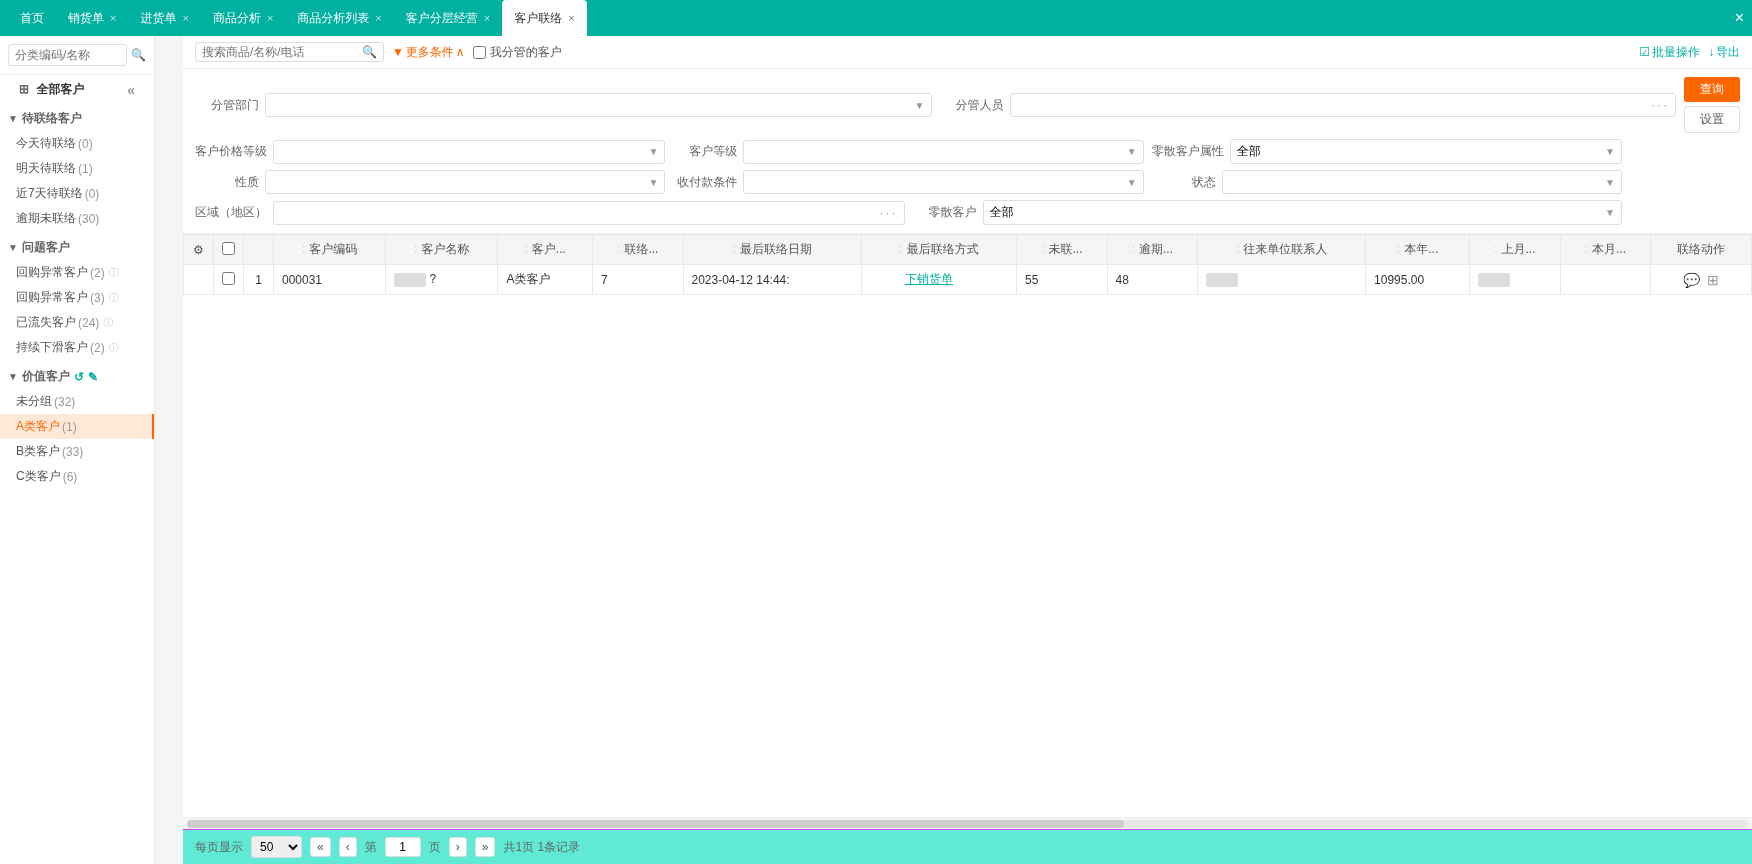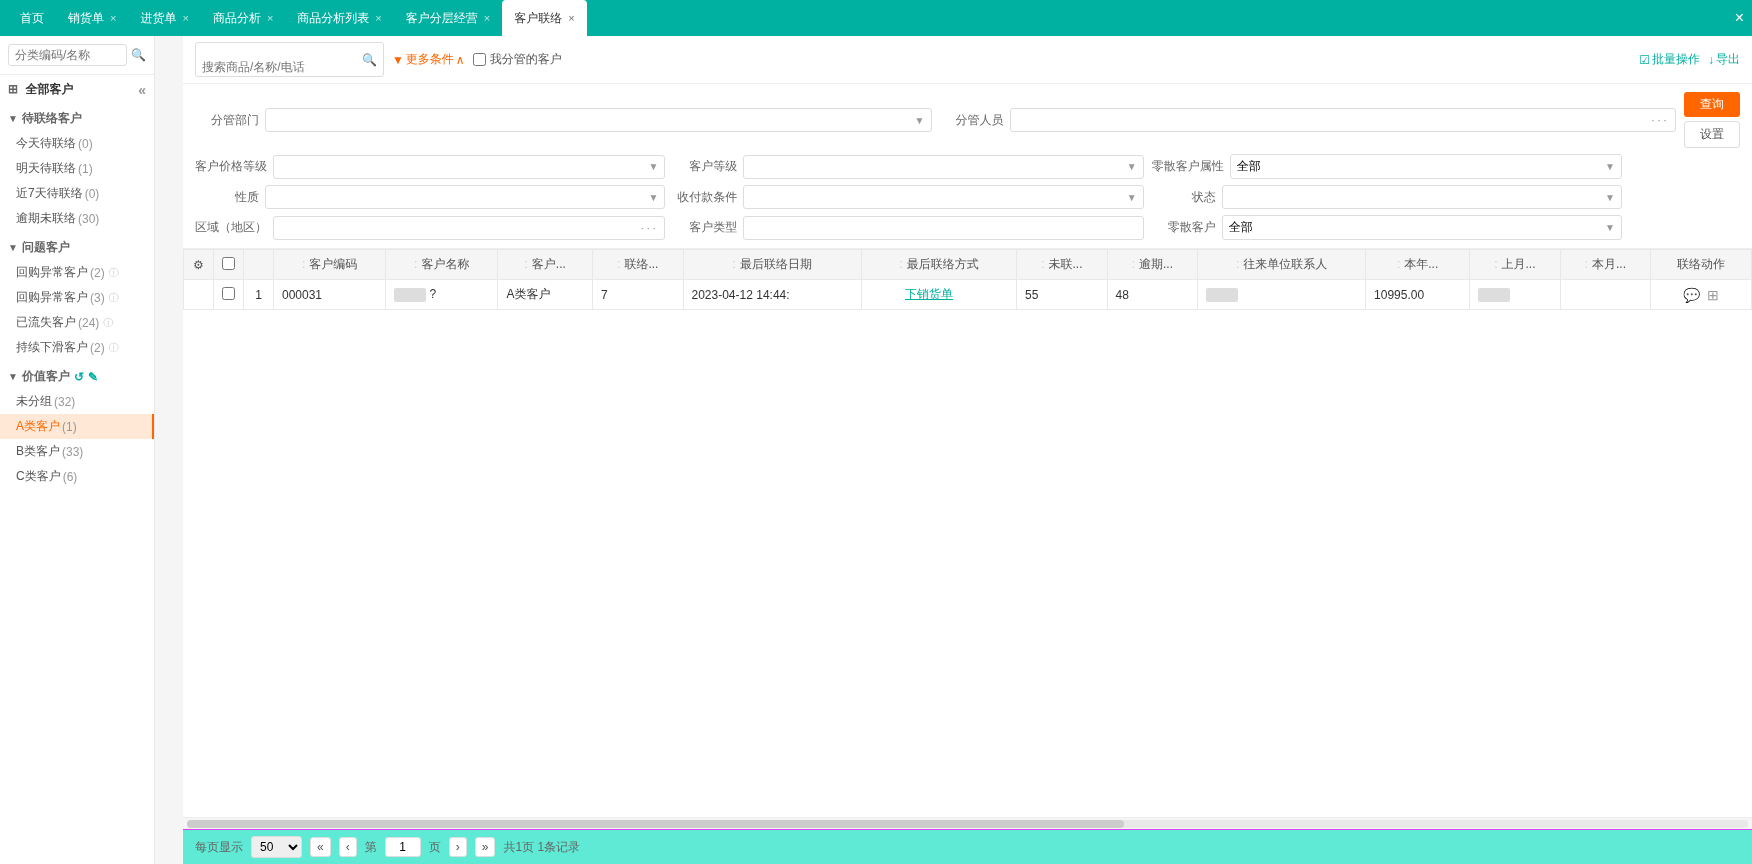--- a/index.html
+++ b/index.html
@@ -14,38 +14,38 @@
     .top-nav-close { margin-left: auto; color: #fff; cursor: pointer; font-size: 16px; }
     
     
     .main-layout { display: flex; height: calc(864px - 36px); gap: 28px; }
     
     
     .sidebar { width: 155px; background: #fff; border-right: 1px solid #e8e8e8; display: flex; flex-direction: column; overflow-y: auto; flex-shrink: 0; }
     .sidebar-search { padding: 8px; border-bottom: 1px solid #eee; display: flex; align-items: center; }
     .sidebar-search input { border: 1px solid #ddd; border-radius: 3px; padding: 3px 6px; width: 100%; font-size: 12px; outline: none; }
     .sidebar-search-icon { color: #999; margin-left: 4px; cursor: pointer; }
-    .sidebar-section-header { padding: 6px 8px; display: flex; align-items: center; justify-content: space-between; font-weight: bold; color: #333; cursor: pointer; }
+    .sidebar-section-header { padding: 6px 19px; display: flex; align-items: center; justify-content: space-between; font-weight: bold; color: #333; cursor: pointer; }
     .sidebar-section-header .grid-icon { color: #666; margin-right: 4px; }
     .sidebar-collapse-btn { color: #999; cursor: pointer; font-size: 14px; }
     .sidebar-group { padding: 2px 0; }
     .sidebar-group-title { padding: 4px 8px; color: #666; font-weight: bold; display: flex; align-items: center; cursor: pointer; }
     .sidebar-group-title .arrow { margin-right: 4px; font-size: 10px; }
     .sidebar-item { padding: 4px 8px 4px 16px; color: #555; cursor: pointer; display: flex; align-items: center; }
     .sidebar-item.active { background: #ffe8d6; color: #f60; border-right: 2px solid #f60; }
     .sidebar-item .count { color: #999; margin-left: 2px; }
     .sidebar-item .info-icon { color: #ccc; margin-left: 4px; font-size: 10px; }
     
     
     .content { flex: 1; display: flex; flex-direction: column; overflow: hidden; }
     
     
     .filter-bar { background: #fff; padding: 6px 12px; border-bottom: 1px solid #eee; display: flex; align-items: center; gap: 8px; }
     .filter-search { display: flex; align-items: center; border: 1px solid #ddd; border-radius: 3px; padding: 2px 6px; }
-    .filter-search input { border: none; outline: none; width: 160px; font-size: 12px; margin-top: 15px; }
+    .filter-search input { border: none; outline: none; width: 160px; font-size: 12px; }
     .filter-more { color: #f60; cursor: pointer; display: flex; align-items: center; gap: 2px; }
     .filter-my-customers { display: flex; align-items: center; gap: 4px; color: #555; cursor: pointer; }
     .filter-actions { margin-left: auto; display: flex; align-items: center; gap: 8px; }
     .filter-actions .link { color: #00b0a0; cursor: pointer; display: flex; align-items: center; gap: 2px; }
     
     
     .adv-filter { background: #fff; padding: 8px 12px; border-bottom: 1px solid #eee; }
     .filter-row { display: flex; align-items: center; margin-bottom: 6px; gap: 8px; }
     .filter-item { display: flex; align-items: center; flex: 1; }
     .filter-label { color: #666; white-space: nowrap; min-width: 70px; text-align: right; padding-right: 6px; }
@@ -314,26 +314,20 @@
           </div>
           <div style="width:110px;"></div>
         </div>
 
         <div class="filter-row" style="margin-bottom:0;">
           <div class="filter-item">
             <span class="filter-label">区域（地区）</span>
             <div class="filter-control">
               <span></span>
               <span class="dots">···</span>
-            </div>
-          </div>
-          <div class="filter-item">
-            <span class="filter-label">客户类型</span>
-            <div class="filter-control">
-              <input type="text" style="border: none; outline: none; width: 100%;">
             </div>
           </div>
           <div class="filter-item">
             <span class="filter-label">零散客户</span>
             <div class="filter-control">
               <span>全部</span>
               <span class="arrow">▼</span>
             </div>
           </div>
           <div style="width:110px;"></div>

